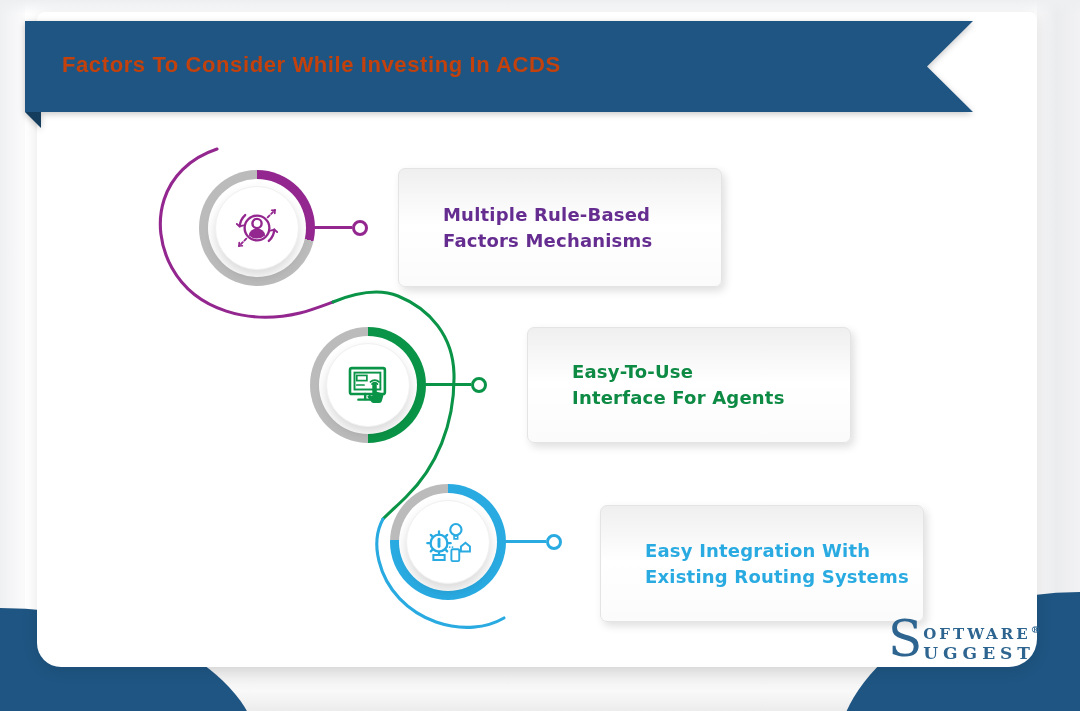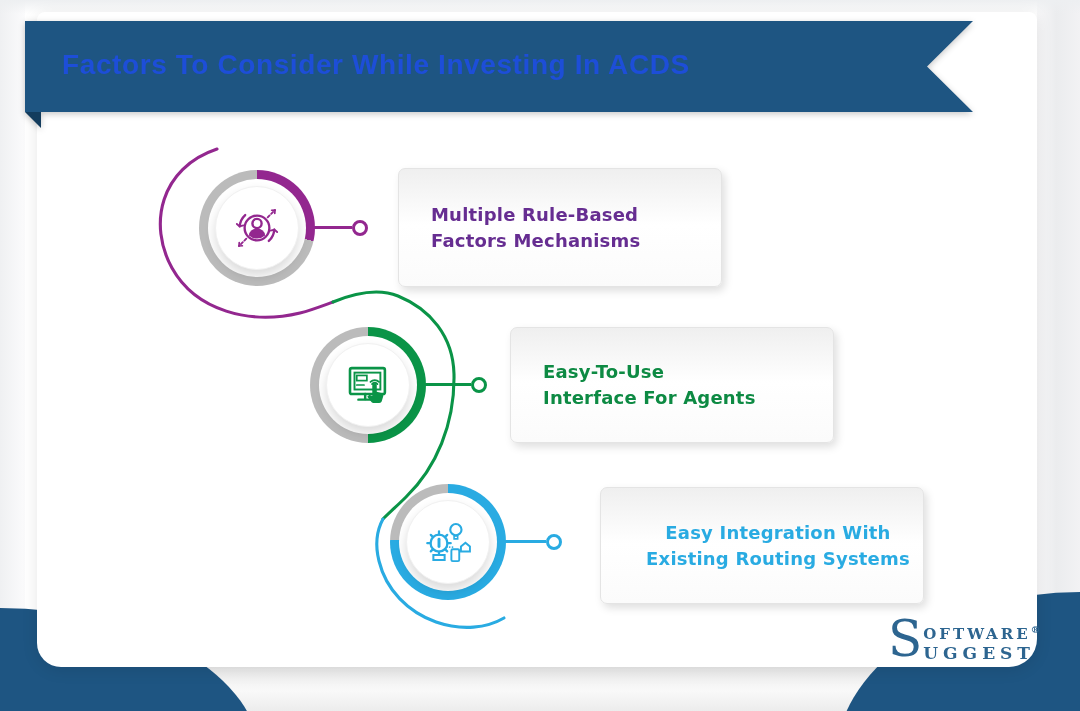--- a/index.html
+++ b/index.html
@@ -16,21 +16,21 @@
   .corner-left{left:-260px;top:608px;width:520px;height:300px;}
   .corner-right{left:835px;top:592px;width:490px;height:342px;}
 
   
   .card{position:absolute;left:37px;top:12px;width:1000px;height:655px;background:#ffffff;
         border-radius:8px 8px 28px 24px;box-shadow:0 3px 16px rgba(0,0,0,.10);z-index:2;}
 
   
   .ribbon{position:absolute;left:25px;top:21px;z-index:3;filter:drop-shadow(0 2px 3px rgba(0,0,0,.22));}
   .ribbon-title{position:absolute;left:62px;top:21px;height:87px;display:flex;align-items:center;z-index:4;
-        color:#1d4ed8;font-family:"Liberation Sans",sans-serif;font-weight:bold;font-size:28px;letter-spacing:.6px;}
+        color:#c2410c;font-family:"Liberation Sans",sans-serif;font-weight:bold;font-size:22px;letter-spacing:.6px;}
 
   
   .spiral{position:absolute;left:0;top:0;z-index:1;pointer-events:none;}
   .spiral path{fill:none;stroke-width:3.1px;stroke-linecap:round;}
   .seg-purple{stroke:var(--purple,#93278F);}
   .seg-green{stroke:var(--green,#0A9447);}
   .seg-blue{stroke:var(--blue,#29ABE2);}
 
   
   .step{position:absolute;width:116px;height:116px;z-index:2;color:var(--accent,#999);}
@@ -46,28 +46,28 @@
 
   .connector{position:absolute;left:114px;top:49px;height:17px;display:flex;align-items:center;}
   .conn-line{display:inline-block;height:3px;background:var(--accent);}
   .step-1 .conn-line{width:39px;}
   .step-2 .conn-line{width:47px;}
   .step-3 .conn-line{width:42px;}
   .conn-dot{display:inline-block;width:10px;height:10px;border:3px solid var(--accent);border-radius:50%;background:#fff;}
 
   
   .label-box{position:absolute;width:324px;display:flex;flex-direction:column;justify-content:center;
-        padding-left:32px;box-sizing:border-box;border:1px solid #e4e4e4;border-radius:7px;
+        padding-left:44px;box-sizing:border-box;border:1px solid #e4e4e4;border-radius:7px;
         background:linear-gradient(180deg,#efefef,#ffffff 48%,#fbfbfb);
         box-shadow:3px 4px 9px rgba(0,0,0,.13);z-index:2;
         font-family:"DejaVu Sans",sans-serif;font-weight:bold;font-size:18px;line-height:26px;letter-spacing:.2px;
         color:var(--text-color,#333);}
   .box-1{left:361px;top:156px;height:119px;}  
-  .box-2{left:473px;top:315px;height:116px;}
-  .box-3{left:563px;top:475px;height:117px;text-align:center;}
+  .box-2{left:490px;top:315px;height:116px;}
+  .box-3{left:563px;top:493px;height:117px;}
 
   
   .logo{position:absolute;left:851px;top:604px;display:flex;align-items:flex-start;color:var(--logo-blue,#2D6590);z-index:2;
         font-family:"DejaVu Serif",serif;}
   .logo-s{font-size:50px;line-height:46px;font-weight:normal;}
   .logo-lines{display:flex;flex-direction:column;margin-top:4px;margin-left:1px;}
   .logo-l1{font-size:15px;line-height:19px;letter-spacing:3px;font-weight:bold;}
   .logo-l1 sup{font-size:10px;letter-spacing:0;}
   .logo-l2{font-size:17px;line-height:18px;letter-spacing:5px;font-weight:bold;}
 </style>

